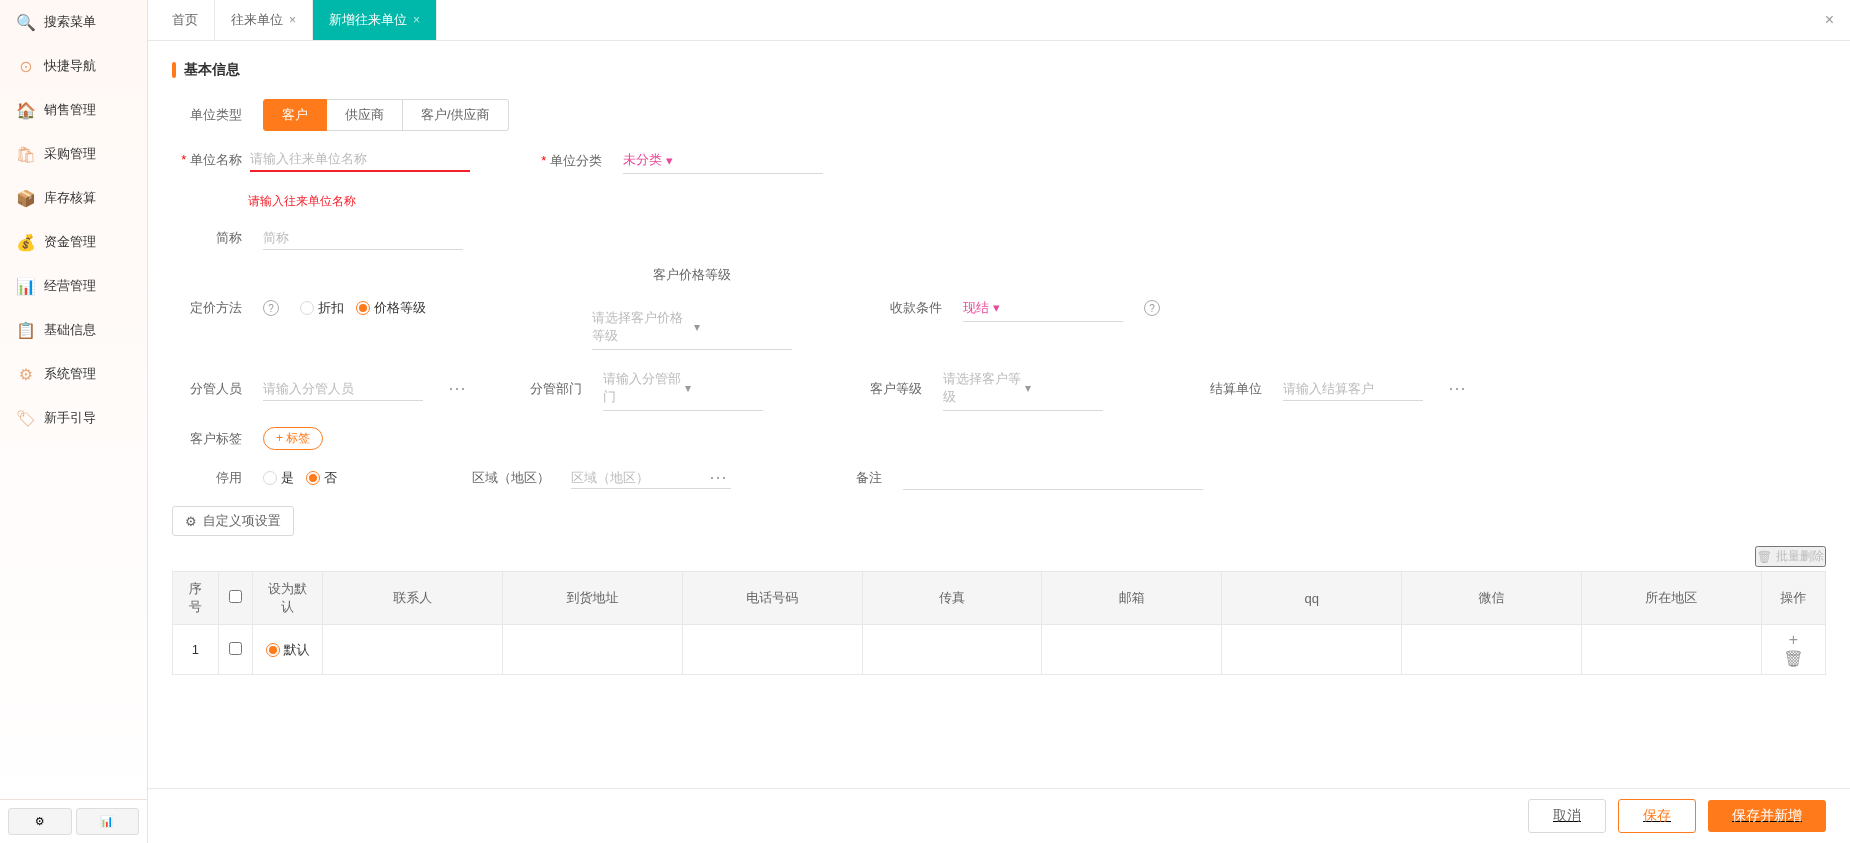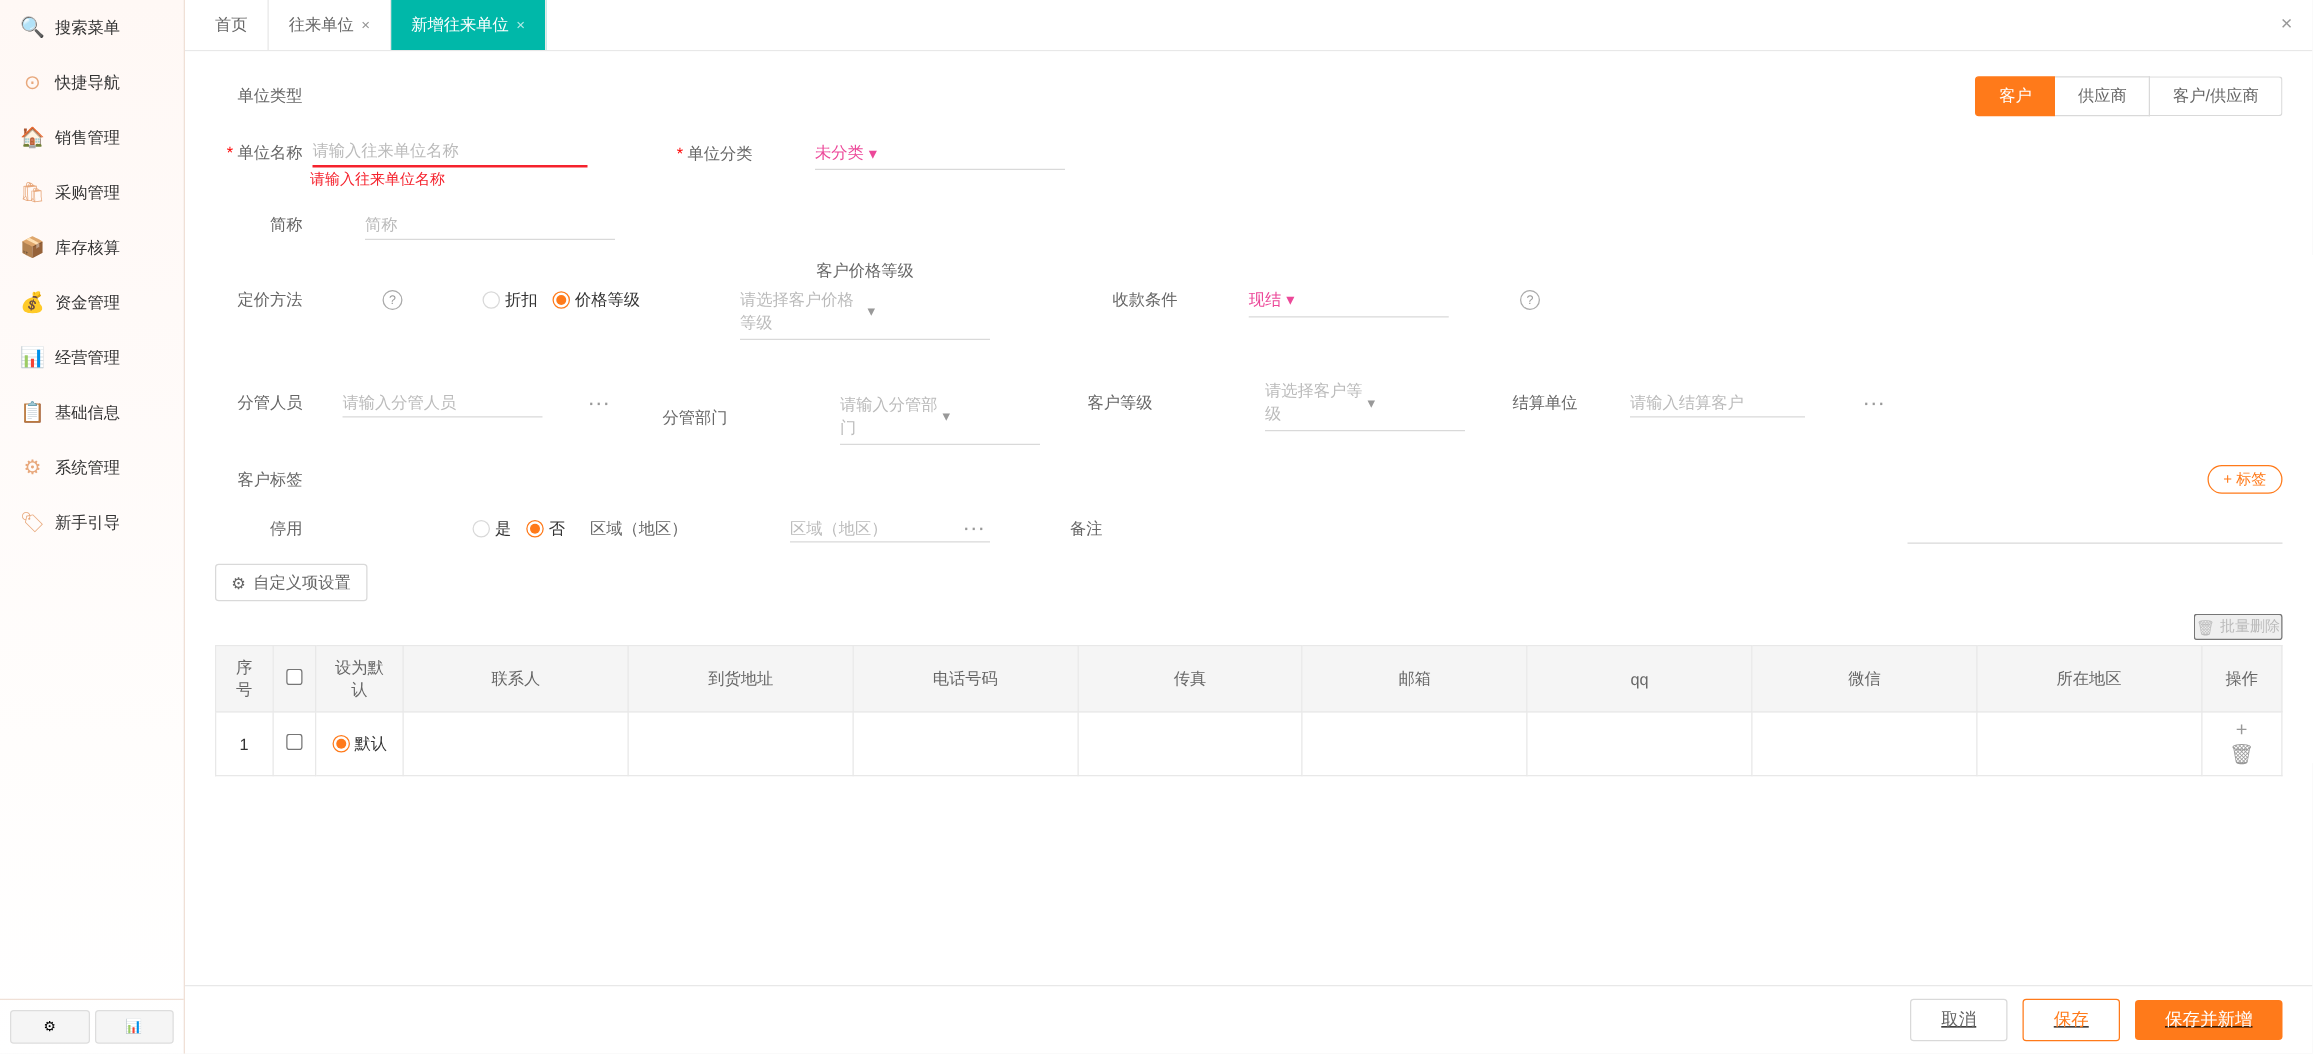--- a/index.html
+++ b/index.html
@@ -91,23 +91,22 @@
     
     .form-row {
       display: flex;
       align-items: flex-start;
       margin-bottom: 16px;
       gap: 0;
     }
     .form-field {
       display: flex;
       align-items: center;
-      gap: 1px;
+      gap: 21px;
       flex: 1;
-      justify-content: space-between;
     }
     .form-label {
       color: #666;
       white-space: nowrap;
       min-width: 70px;
       text-align: right;
       font-size: 13px;
     }
     .form-label.required::before {
       content: '* ';
@@ -350,20 +349,24 @@
     </div>
     <div class="tab active">
       <span>新增往来单位</span>
       <span class="close-btn">×</span>
     </div>
     <span class="tab-close-all">×</span>
   </div>
 
   <div class="content">
 
+    <div class="section-title">
+      <div class="icon-bar"></div>
+      <span>基本信息</span>
+    </div>
 
     <div class="form-row">
       <div class="form-field">
         <span class="form-label">单位类型</span>
         <div class="unit-type-btns">
           <button class="unit-type-btn active">客户</button>
           <button class="unit-type-btn">供应商</button>
           <button class="unit-type-btn">客户/供应商</button>
         </div>
       </div>
@@ -426,21 +429,21 @@
         <span class="help-icon">?</span>
       </div>
     </div>
 
     <div class="form-row" style="align-items:center;">
       <div class="form-field" style="max-width:320px;">
         <span class="form-label">分管人员</span>
         <input class="form-input" type="text" style="width: 160px;" placeholder="请输入分管人员">
         <span class="more-btn">···</span>
       </div>
-      <div class="form-field" style="max-width:320px; margin-left:20px;margin-top:23px;">
+      <div class="form-field" style="max-width:320px; margin-left:20px;">
         <span class="form-label">分管部门</span>
         <div class="select-field" style="width:160px;">
           <span>请输入分管部门</span>
           <span class="arrow">▾</span>
         </div>
       </div>
       <div class="form-field" style="max-width:320px; margin-left:20px;">
         <span class="form-label">客户等级</span>
         <div class="select-field" style="width:160px;">
           <span>请选择客户等级</span>

